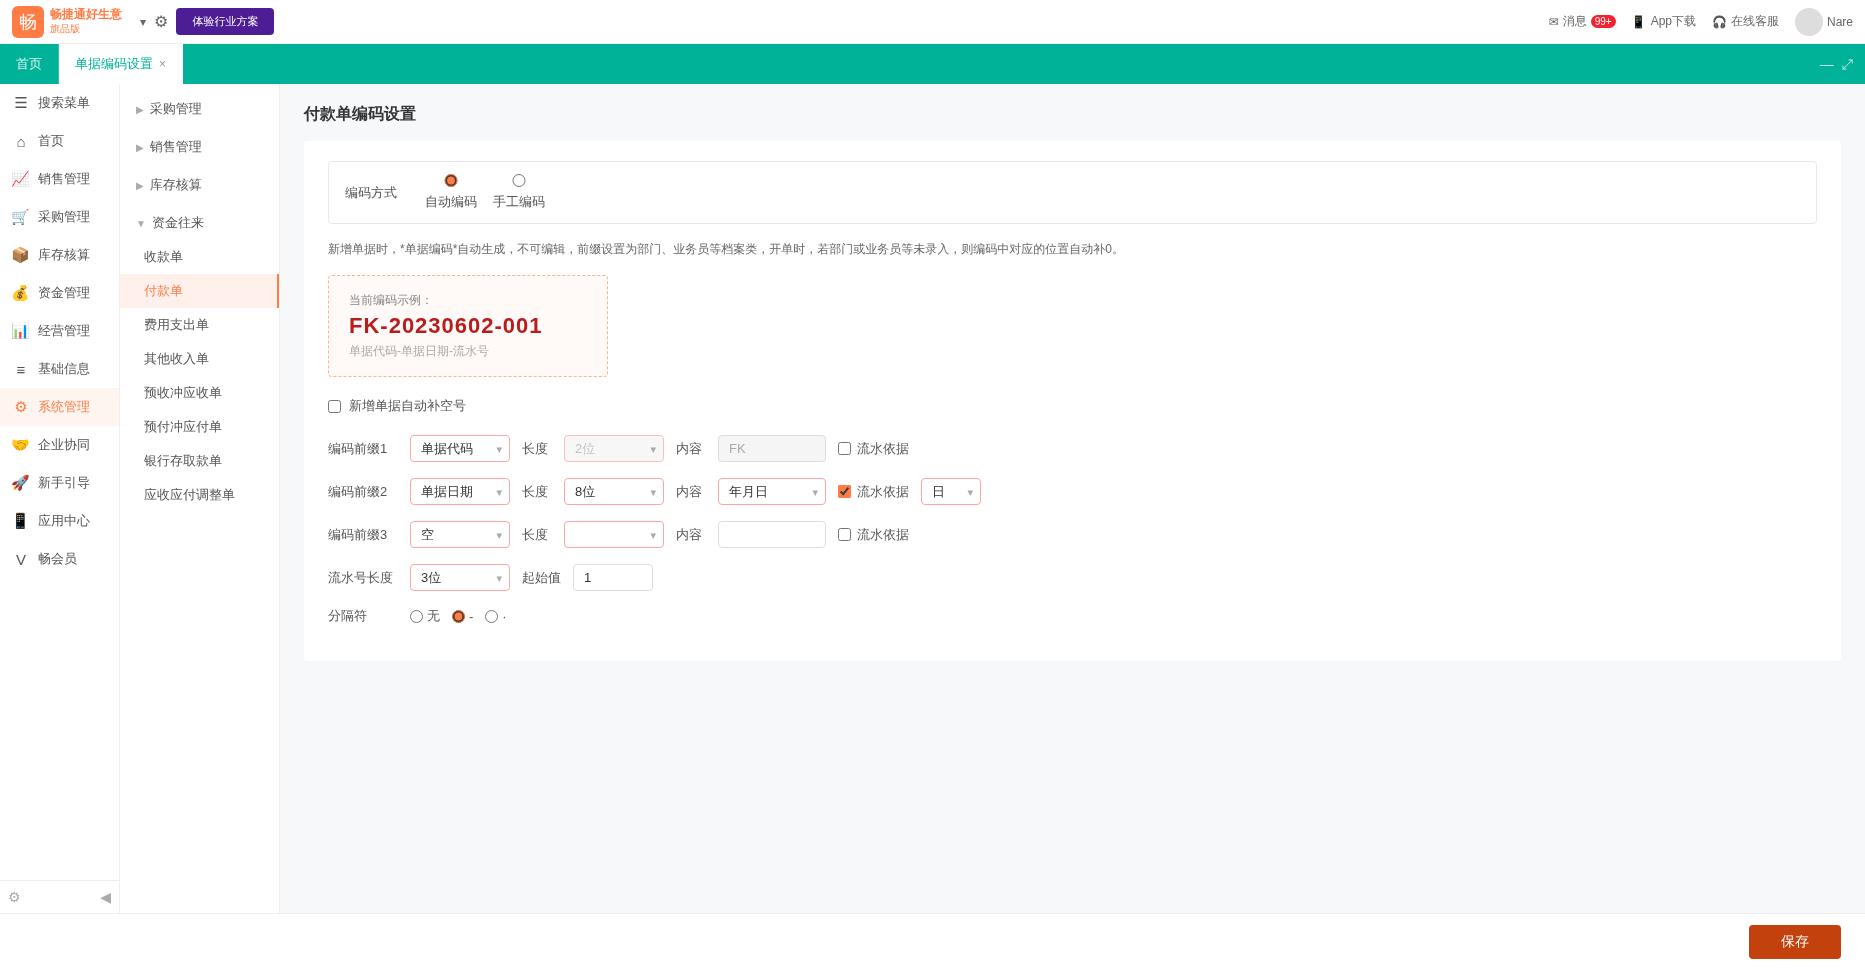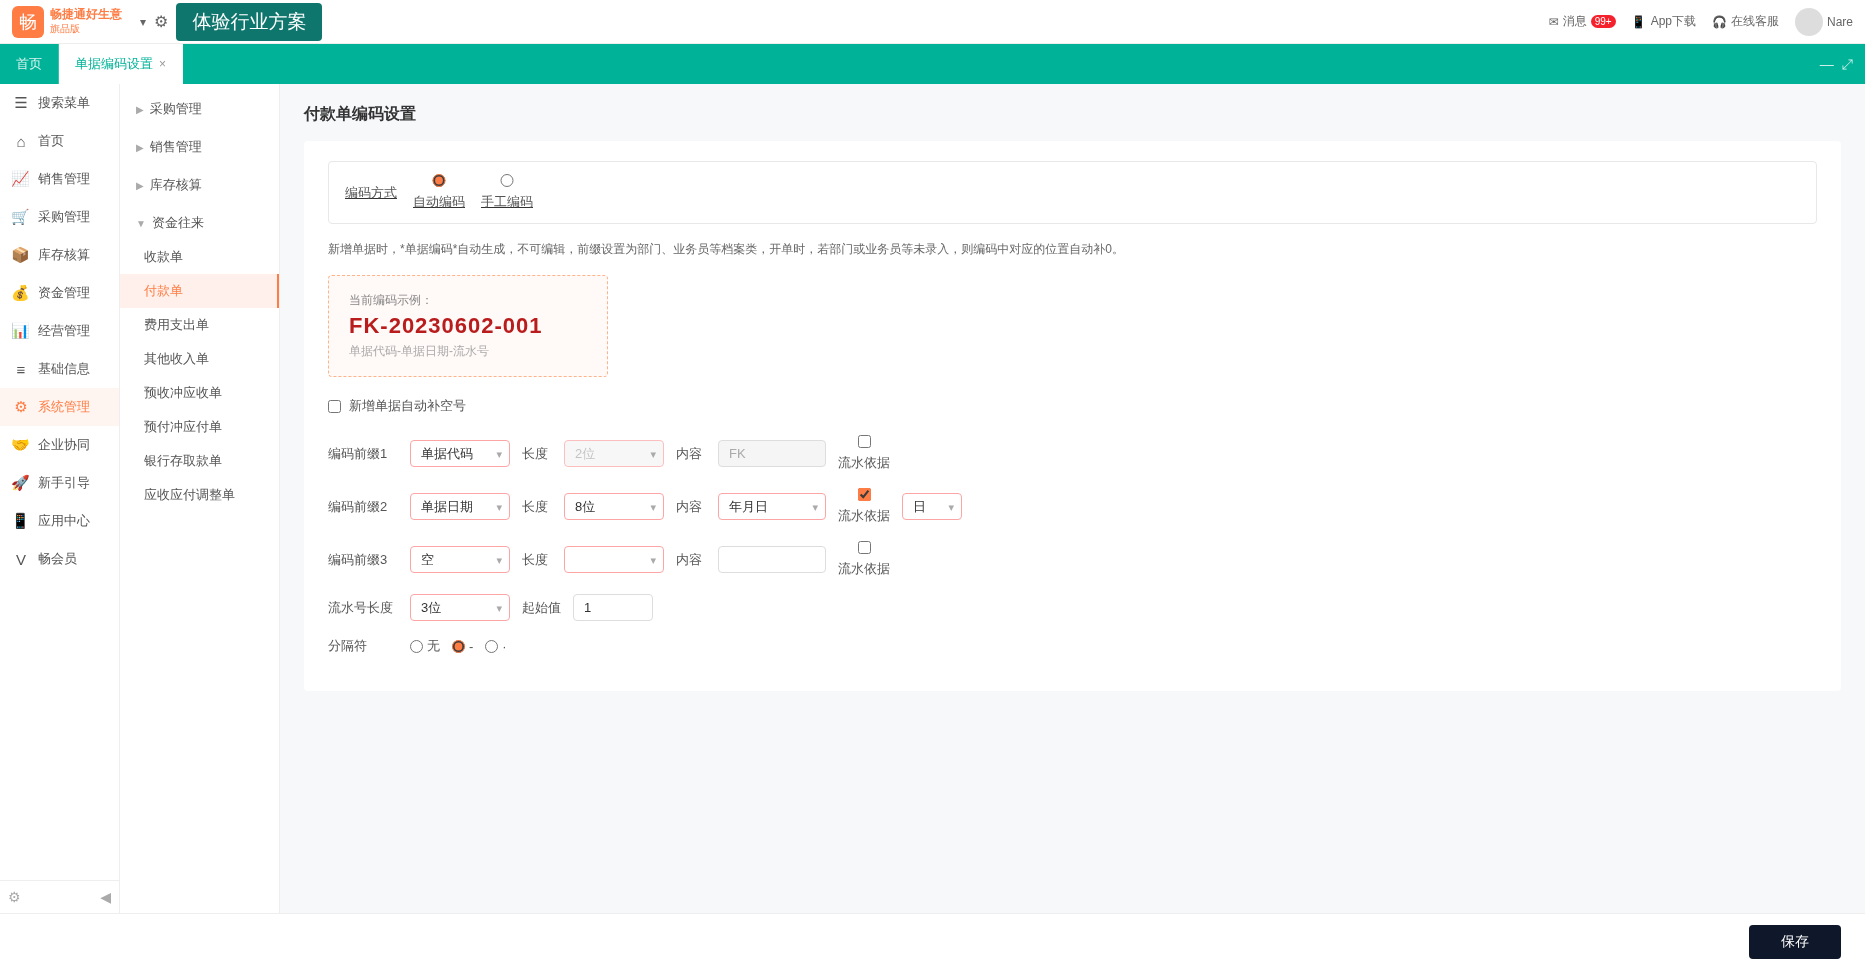--- a/index.html
+++ b/index.html
@@ -8,21 +8,21 @@
     
     .topbar { height: 44px; background: #fff; display: flex; align-items: center; padding: 0 12px; border-bottom: 1px solid #eee; justify-content: space-between; flex-shrink: 0; }
     .topbar-left { display: flex; align-items: center; gap: 8px; }
     .logo-area { display: flex; align-items: center; gap: 6px; width: 120px; }
     .logo-icon { width: 32px; height: 32px; background: #ff7d45; border-radius: 6px; display: flex; align-items: center; justify-content: center; color: white; font-size: 18px; }
     .logo-text { font-size: 12px; color: #ff7d45; font-weight: bold; line-height: 1.2; }
     .logo-sub { font-size: 10px; color: #ff7d45; }
     .topbar-controls { display: flex; align-items: center; gap: 8px; }
     .dropdown-btn { display: flex; align-items: center; gap: 4px; cursor: pointer; color: #666; font-size: 12px; }
     .gear-btn { color: #666; cursor: pointer; font-size: 16px; }
-    .trial-btn { background: #0f766e; color: white; border: none; border-radius: 4px; padding: 6px 16px; cursor: pointer; font-size: 19px; }
+    .trial-btn { background: #4c1d95; color: white; border: none; border-radius: 4px; padding: 6px 16px; cursor: pointer; font-size: 11px; }
     .topbar-right { display: flex; align-items: center; gap: 16px; color: #666; font-size: 12px; }
     .topbar-right-item { display: flex; align-items: center; gap: 4px; cursor: pointer; }
     .badge { background: #f5222d; color: white; border-radius: 8px; padding: 1px 4px; font-size: 10px; }
     .user-avatar { width: 28px; height: 28px; background: #ddd; border-radius: 50%; }
     .username { color: #666; font-size: 12px; }
 
     
     .nav-tabs { height: 40px; background: #00b398; display: flex; align-items: stretch; flex-shrink: 0; }
     .nav-tab { padding: 0 16px; display: flex; align-items: center; cursor: pointer; color: rgba(255,255,255,0.85); font-size: 13px; gap: 6px; border-right: 1px solid rgba(255,255,255,0.2); }
     .nav-tab.active { background: #fff; color: #00b398; font-weight: 500; }
@@ -47,21 +47,21 @@
     .sub-sidebar-header { padding: 8px 16px; display: flex; align-items: center; gap: 6px; cursor: pointer; color: #555; font-size: 13px; font-weight: 500; }
     .sub-sidebar-header .arrow { font-size: 10px; color: #aaa; }
     .sub-sidebar-item { padding: 8px 24px; cursor: pointer; color: #555; font-size: 13px; }
     .sub-sidebar-item.active { background: #fff0eb; color: #ff7d45; border-right: 2px solid #ff7d45; font-weight: 500; }
 
     
     .content { flex: 1; overflow-y: auto; padding: 20px 24px; background: #f7f8fa; }
     .page-title { font-size: 16px; font-weight: 600; color: #333; margin-bottom: 16px; }
 
     
-    .encoding-section { background: #fff; border-radius: 4px; padding: 12px 16px; margin-bottom: 16px; display: flex; align-items: center; gap: 16px; border: 1px solid #e8e8e8; text-decoration: underline; }
+    .encoding-section { background: #fff; border-radius: 4px; padding: 12px 16px; margin-bottom: 16px; display: flex; align-items: center; gap: 28px; border: 1px solid #e8e8e8; }
     .encoding-label { color: #555; font-size: 13px; }
     .radio-group { display: flex; align-items: center; gap: 16px; }
     .radio-item { display: flex; gap: 6px; cursor: pointer; font-size: 13px; color: #555; flex-direction: column; }
     .radio-item input[type="radio"] { accent-color: #ff7d45; }
 
     
     .info-text { color: #666; font-size: 12px; margin-bottom: 16px; line-height: 1.6; }
 
     
     .code-preview { border: 1px dashed #ffb38a; background: #fff9f7; border-radius: 4px; padding: 16px 20px; margin-bottom: 20px; display: inline-block; min-width: 280px; }
@@ -75,36 +75,36 @@
 
     
     .form-row { display: flex; align-items: center; gap: 12px; margin-bottom: 16px; }
     .form-label { color: #555; font-size: 13px; white-space: nowrap; min-width: 70px; }
     .form-select { border: 1px solid #fca5a5; border-radius: 4px; padding: 5px 28px 5px 10px; font-size: 13px; color: #333; background: #fff; appearance: none; cursor: pointer; min-width: 100px; position: relative; }
     .select-wrapper { position: relative; display: inline-block; }
     .select-wrapper::after { content: '▾'; position: absolute; right: 8px; top: 50%; transform: translateY(-50%); color: #aaa; pointer-events: none; font-size: 11px; }
     .form-input { border: 1px solid #ddd; border-radius: 4px; padding: 5px 10px; font-size: 13px; color: #333; background: #fff; }
     .form-input.disabled { background: #f5f5f5; color: #aaa; }
     .form-text { font-size: 13px; color: #555; min-width: 30px; }
-    .form-checkbox-group { display: flex; align-items: center; gap: 6px; font-size: 13px; color: #555; flex-direction: column; }
+    .form-checkbox-group { display: flex; align-items: center; gap: 6px; font-size: 13px; color: #555; }
     .form-checkbox-group input[type="checkbox"] { accent-color: #ff7d45; }
     .content-input { width: 108px; }
 
     
     .serial-row { display: flex; align-items: center; gap: 12px; margin-bottom: 16px; margin-top: 10px; }
 
     
     .separator-row { display: flex; align-items: center; gap: 12px; margin-bottom: 16px; font-size: 13px; color: #555; }
     .separator-options { display: flex; align-items: center; gap: 12px; }
     .sep-option { display: flex; align-items: center; gap: 4px; cursor: pointer; }
     .sep-option input[type="radio"] { accent-color: #ff7d45; }
 
     
     .bottom-bar { height: 56px; background: #fff; border-top: 1px solid #eee; display: flex; align-items: center; justify-content: flex-end; padding: 0 24px; flex-shrink: 0; }
-    .save-btn { background: #0f172a; color: white; border: none; border-radius: 4px; padding: 8px 32px; font-size: 14px; cursor: pointer; }
+    .save-btn { background: #c2410c; color: white; border: none; border-radius: 4px; padding: 8px 32px; font-size: 14px; cursor: pointer; }
 
     .content-inner { background: #fff; border-radius: 4px; padding: 20px 24px; }
   </style>
 </head>
 <body>
 
 <div class="topbar">
   <div class="topbar-left">
     <div class="logo-area">
       <div class="logo-icon">畅</div>

